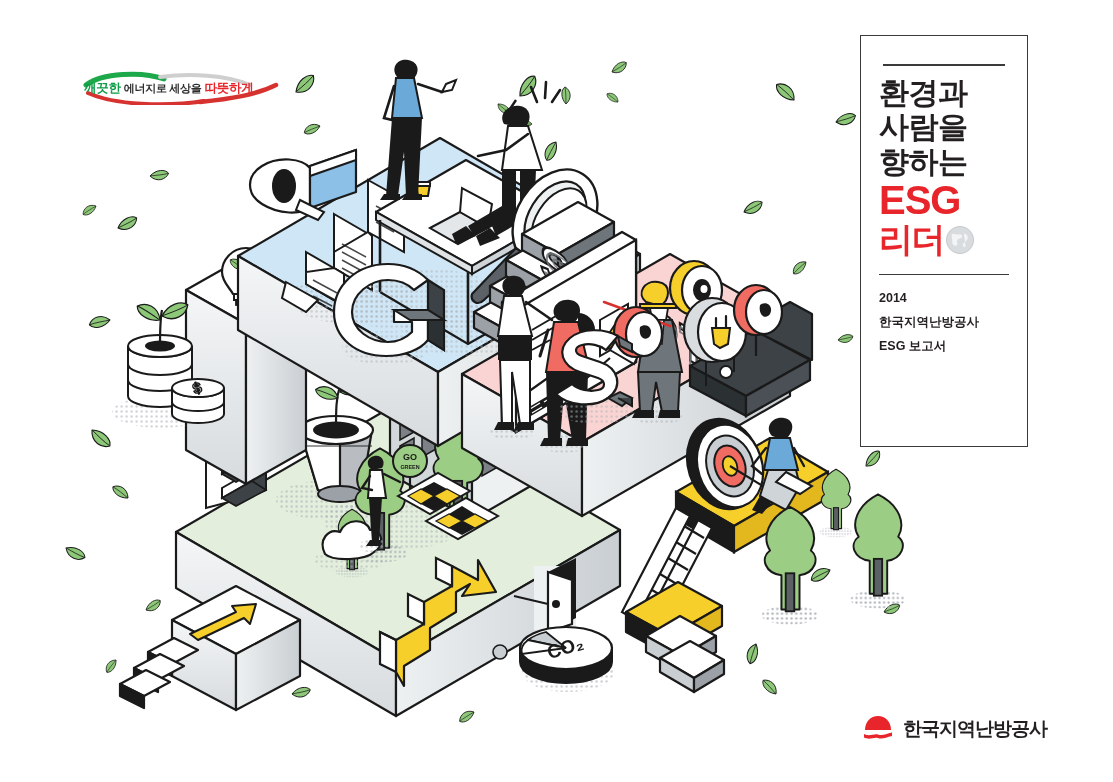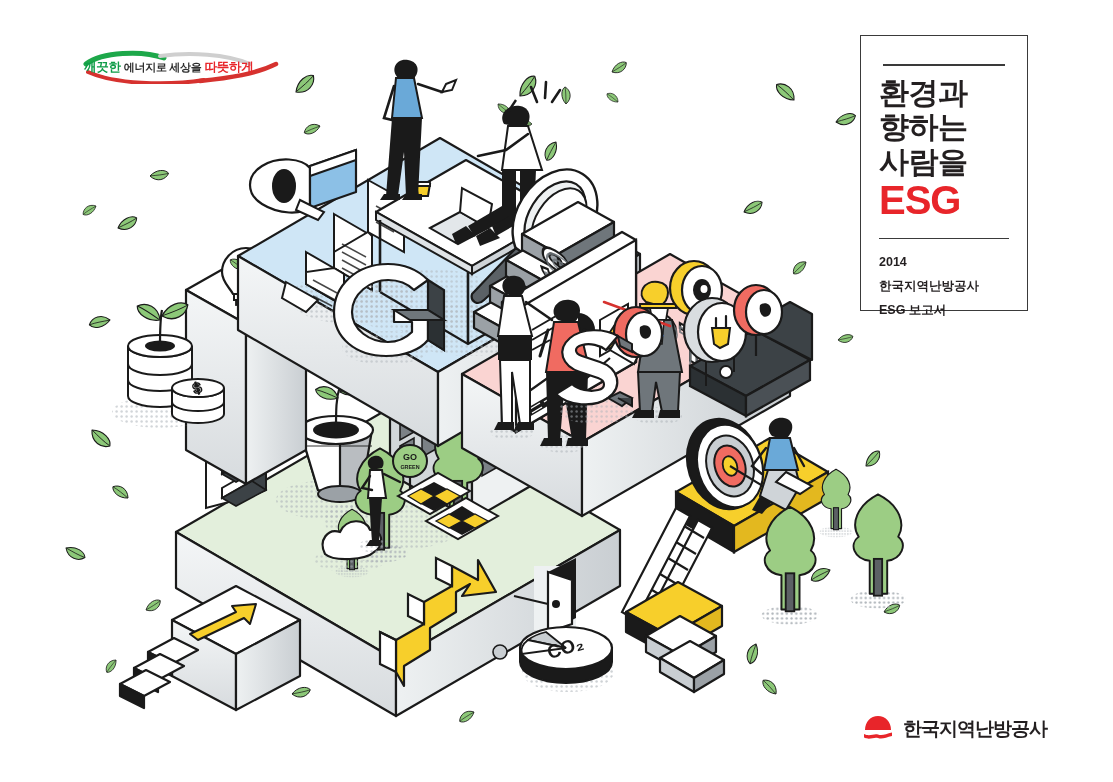--- a/index.html
+++ b/index.html
@@ -5,32 +5,32 @@
 <style>
   html,body{margin:0;padding:0;background:#ffffff;}
   body{
     width:1113px;height:782px;position:relative;overflow:hidden;
     font-family:"Liberation Sans","DejaVu Sans",sans-serif;
     background:#ffffff;
   }
   #cover{position:absolute;inset:0;width:1113px;height:782px;}
 
   
-  .slogan{position:absolute;left:80px;top:50px;width:210px;height:40px;text-align:right;}
+  .slogan{position:absolute;left:80px;top:71px;width:210px;height:40px;text-align:right;}
   .slogan-text{
     font-size:12.5px;font-weight:bold;letter-spacing:-0.3px;white-space:nowrap;
     position:absolute;left:4px;top:9px;
   }
   .sl-a{color:#0e9c48;}
   .sl-b{color:#2e2e2e;font-size:11px;}
   .sl-c{color:#e8252a;}
 
   
   .title-panel{
-    position:absolute;left:860px;top:35px;width:168px;height:276px;
+    position:absolute;left:860px;top:35px;width:168px;height:412px;
     border:1.6px solid #3a3a3a;background:#ffffff;box-sizing:border-box;
     padding:0;
   }
   .tp-rule{height:1.6px;background:#3a3a3a;margin:28px 22px 0 22px;}
   .tp-head{
     margin:10px 0 0 0;padding:0 18px;
     font-size:30px;line-height:1.16;font-weight:600;color:#231f20;
     letter-spacing:-0.5px;
   }
   .tp-head div{white-space:nowrap;}
@@ -614,24 +614,33 @@
       <span class="sl-a">깨끗한</span>
       <span class="sl-b">에너지로 세상을</span>
       <span class="sl-c">따뜻하게</span>
     </div>
   </div>
 
   <div class="title-panel">
     <div class="tp-rule"></div>
     <div class="tp-head">
       <div>환경과</div>
+      <div>사람을</div>
       <div>향하는</div>
-      <div>사람을</div>
     </div>
     <div class="tp-esg">ESG</div>
+    <div class="tp-leader-row">
+      <span class="tp-leader">리더</span>
+      <svg class="tp-globe" viewBox="0 0 32 32">
+        <circle cx="16" cy="16" r="14.5" fill="#d9dcde"></circle>
+        <path d="M7 10 C 10 8 12 11 15 10 C 17 9.3 19 11 18 13 C 17 15 14 14 13 16 C 12 18 14 19 13 21 C 12 23 9 22 8 20" fill="#f2f4f5"></path>
+        <path d="M20 9 C 23 9 25 12 24 15 C 23 18 20 18 19 21 C 18.4 22.6 20 24 22 23" fill="#f2f4f5"></path>
+        <circle cx="16" cy="16" r="14.5" fill="none" stroke="#c3c7ca" stroke-width="1"></circle>
+      </svg>
+    </div>
     <div class="tp-rule2"></div>
     <div class="tp-meta">
       <div>2014</div>
       <div>한국지역난방공사</div>
       <div>ESG 보고서</div>
     </div>
   </div>
 
   <div class="corp-logo">
     <svg class="corp-mark" viewBox="0 0 32 30">

